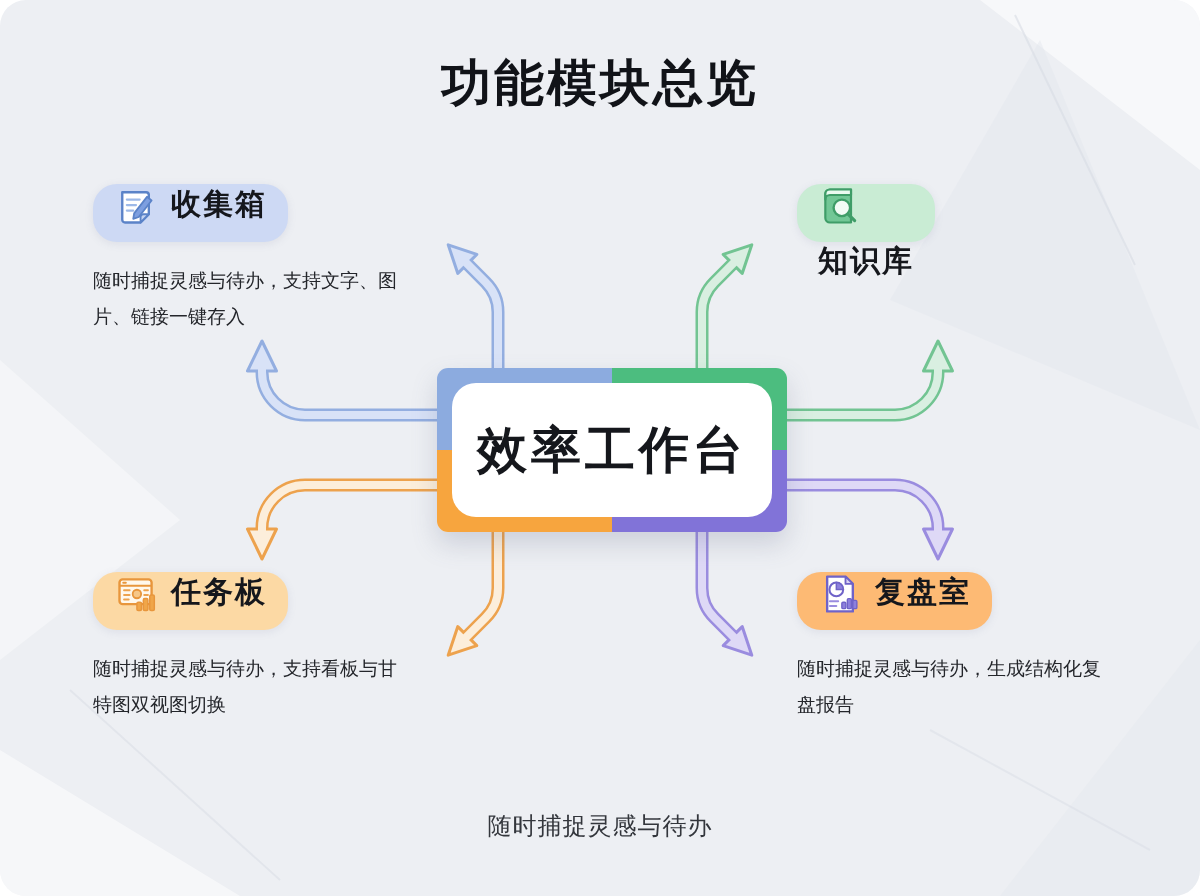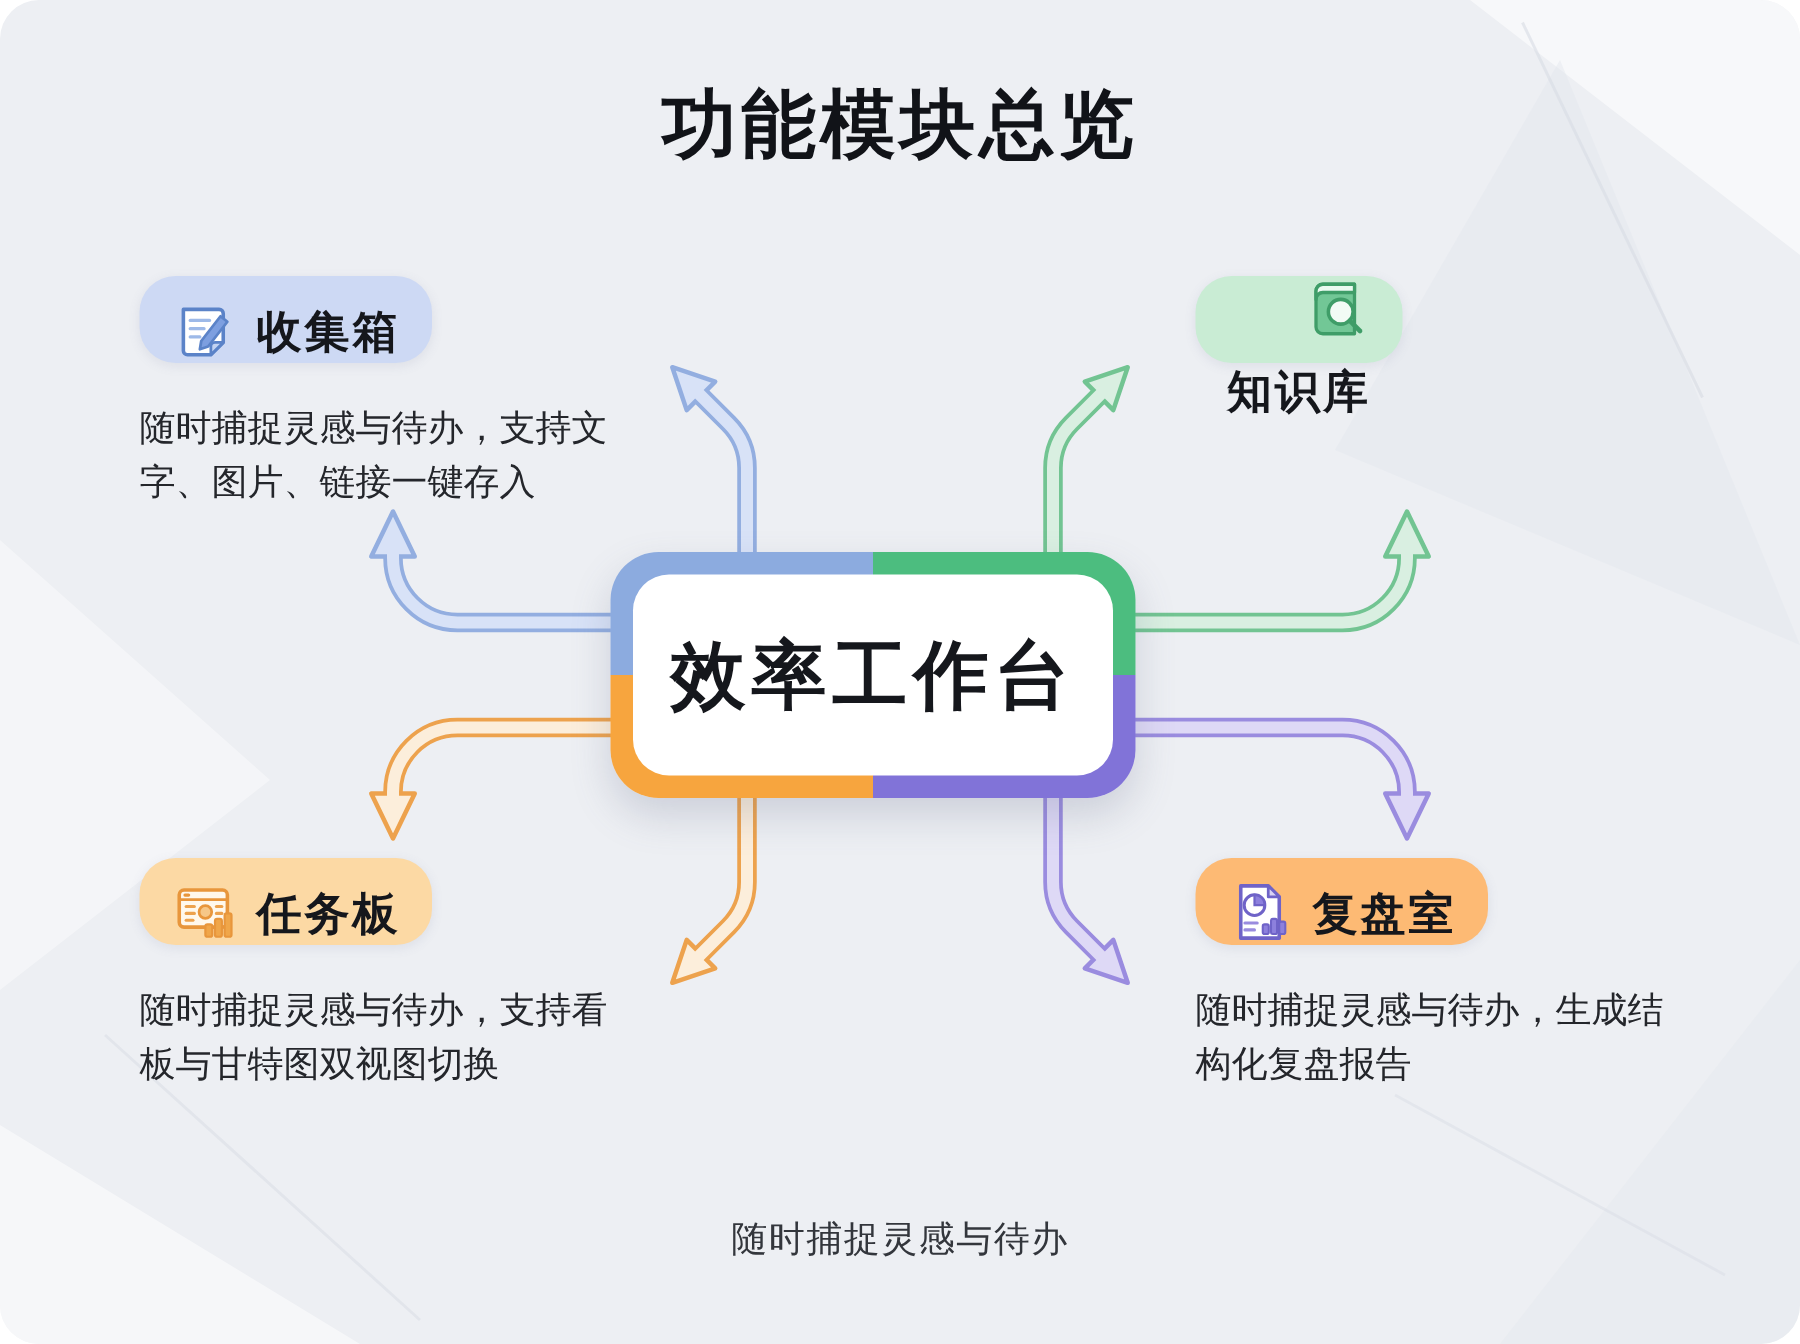--- a/index.html
+++ b/index.html
@@ -16,22 +16,22 @@
     text-align: center; font-size: 50px; font-weight: 900;
     color: #111318; letter-spacing: 3px; font-family: Liberation Mono, monospace;
   }
   .page-footer {
     position: absolute; top: 810px; left: 0; width: 100%;
     text-align: center; font-size: 24px; font-weight: 400; color: #33363c;
     letter-spacing: 1px;
   }
   
   .center-hub {
-    position: absolute; left: 407px; top: 368px; width: 350px; height: 164px;
-    border-radius: 32px; padding: 15px;
+    position: absolute; left: 437px; top: 368px; width: 350px; height: 164px;
+    border-radius: 11px; padding: 15px;
     background: conic-gradient(from 0deg at 50% 50%,
       #4cbd7f 0deg 90deg,      
       #8173d8 90deg 180deg,    
       #f7a53e 180deg 270deg,   
       #8cabdf 270deg 360deg);  
     box-shadow: 0 12px 26px rgba(90,100,130,0.22);
   }
   .center-hub-inner {
     width: 100%; height: 100%; background: #ffffff; border-radius: 24px;
     display: flex; align-items: center; justify-content: center;
@@ -40,35 +40,35 @@
     font-size: 50px; font-weight: 900; color: #15171c; letter-spacing: 4px;
     white-space: nowrap;
   }
   
   .module { position: absolute; width: 340px; }
   .module.tl { left: 93px;  top: 184px; }
   .module.tr { left: 797px; top: 184px; }
   .module.bl { left: 93px;  top: 572px; }
   .module.br { left: 797px; top: 572px; }
   .badge {
-    display: inline-flex; align-items: flex-end; gap: 13px;
+    display: inline-flex; align-items: flex-start; gap: 13px;
     height: 58px; padding: 0 21px; border-radius: 24px;
     box-shadow: 0 2px 8px rgba(100,110,150,0.12);
     cursor: pointer;
   }
   .badge-blue   { background: #cdd9f4; }
   .badge-green  { background: #c9ecd4; flex-direction: column; }
   .badge-orange { background: #fcd9a4; }
   .badge-purple { background: #fdba74; }
   .badge .icon { width: 44px; height: 44px; display: inline-flex; }
   .badge .icon svg { width: 44px; height: 44px; }
   .badge-label { font-size: 30px; font-weight: 700; color: #15171c; letter-spacing: 2px; white-space: nowrap; }
   .module-desc {
     margin-top: 21px; width: 314px;
-    font-size: 24px; line-height: 36px; color: #24262b;
+    font-size: 19px; line-height: 36px; color: #24262b;
     word-break: break-all;
   }
 </style>
 </head>
 <body>
 
 <div id="stage">
 
   <svg id="bg-deco" viewBox="0 0 1200 896" aria-hidden="true">
     <polygon points="980,0 1200,170 1200,0" fill="#ffffff" opacity="0.55"></polygon>

